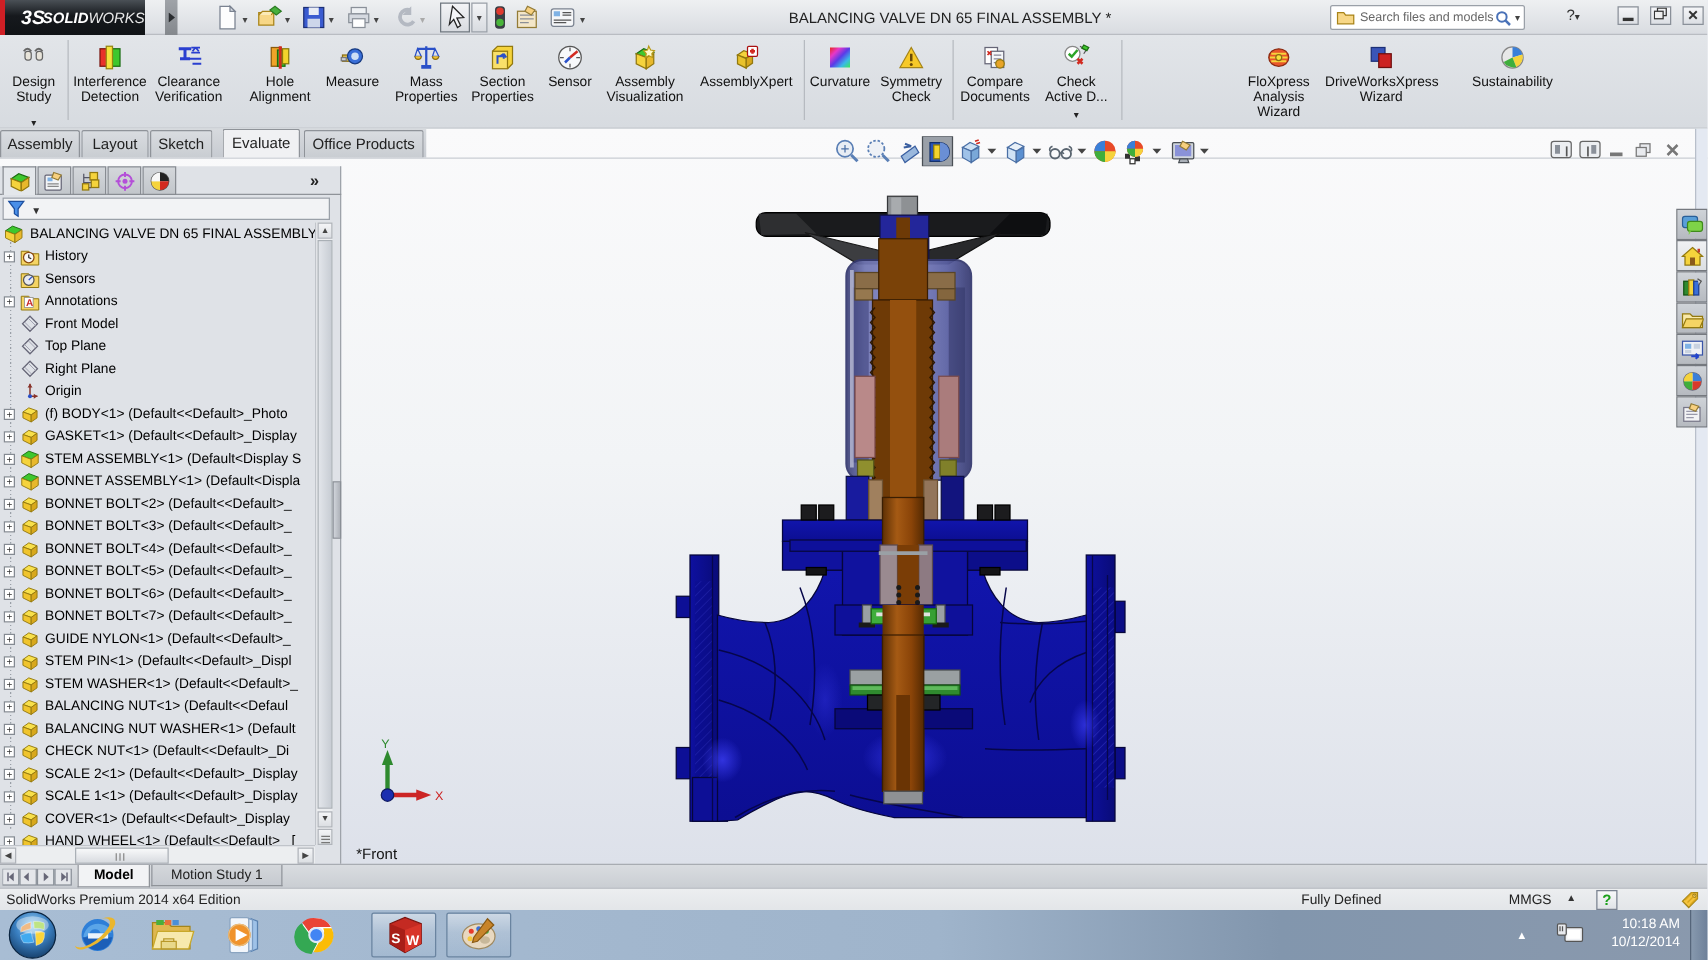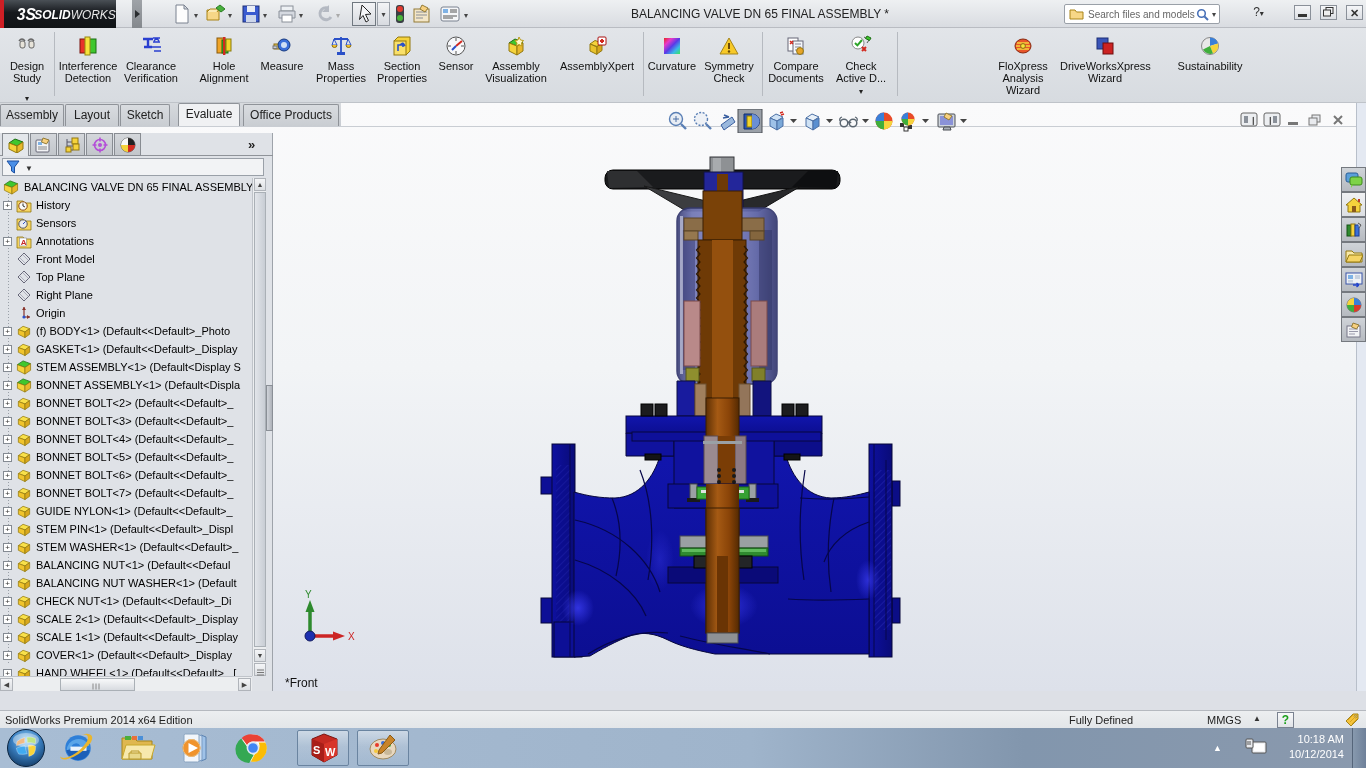--- a/index.html
+++ b/index.html
@@ -864,23 +864,43 @@
         </svg>
       </div>
     <div class="tpbtn">
         <svg width="18" height="16" viewBox="0 0 18 16">
           <rect x="2" y="4" width="13" height="11" fill="#f2f3f5" stroke="#778"></rect>
           <path d="M4 7 h9 M4 9.5 h9 M4 12 h6" stroke="#99a"></path>
           <path d="M8 1 l6 2 -2.5 4 -5 -2 z" fill="#f7d07f" stroke="#937b36"></path>
         </svg>
       </div>
   </div>
+  <div id="modeltabs">
+    <div class="abs" style="left:2px;top:3px;width:56px;height:14px">
+      <svg width="56" height="14" viewBox="0 0 56 14">
+          <g fill="#e4e6ea" stroke="#8a9099">
+            <rect x="0" y="0" width="13" height="13"></rect>
+            <rect x="14" y="0" width="13" height="13"></rect>
+            <rect x="28" y="0" width="13" height="13"></rect>
+            <rect x="42" y="0" width="13" height="13"></rect>
+          </g>
+          <g fill="#667">
+            <path d="M9 3 l-4 3.5 4 3.5 z M5 3 v7 h-1.2 v-7 z"></path>
+            <path d="M21 3 l-4 3.5 4 3.5 z"></path>
+            <path d="M33 3 l4 3.5 -4 3.5 z"></path>
+            <path d="M47 3 l4 3.5 -4 3.5 z M51 3 v7 h1.2 v-7 z"></path>
+          </g>
+        </svg>
+    </div>
+    <div class="abs" style="left:62px;top:0;width:58px;height:18px;background:#f2f3f5;border:1px solid #8f9399;border-top:none;font-size:11px;font-weight:bold;text-align:center;padding-top:2px">Model</div>
+    <div class="abs" style="left:121px;top:0;width:105px;height:17px;background:linear-gradient(#d4d7db,#c6cad0);border:1px solid #8f9399;border-top:none;font-size:11px;text-align:center;padding-top:2px;color:#222">Motion Study 1</div>
+  </div>
   <div id="statusbar">
     <span style="position:absolute;left:5px;top:3px">SolidWorks Premium 2014 x64 Edition</span>
-    <span style="position:absolute;left:1069px;top:3px">Fully Defined</span>
+    <span style="position:absolute;left:1041px;top:3px">Fully Defined</span>
     <span style="position:absolute;left:1207px;top:3px">MMGS</span>
     <span style="position:absolute;left:1253px;top:3px;font-size:8px;color:#333">▲</span>
     <div class="abs" style="left:1277px;top:1px;width:17px;height:16px;background:linear-gradient(#f8f9fa,#e0e3e7);border:1px solid #7a8290;text-align:center"><span style="font-size:12px;font-weight:bold;color:#1ca01c;line-height:14px">?</span></div>
     <svg class="abs" style="left:1343px;top:1px" width="18" height="16" viewBox="0 0 18 16">
         <path d="M3 9 L10 2 h5 v5 L8 14 Z" fill="#f5c33c" stroke="#a5851a"></path>
         <circle cx="12.5" cy="4.5" r="1.3" fill="#fff" stroke="#a5851a"></circle>
         <path d="M5 8 l6 -6 M7 10 l6 -6 M9 12 l6 -6" stroke="#d8a41c"></path>
       </svg>
   </div>
   <div id="taskbar">

